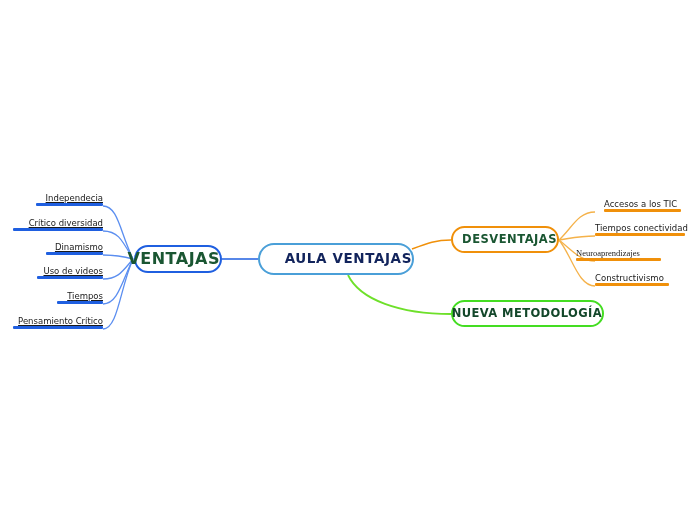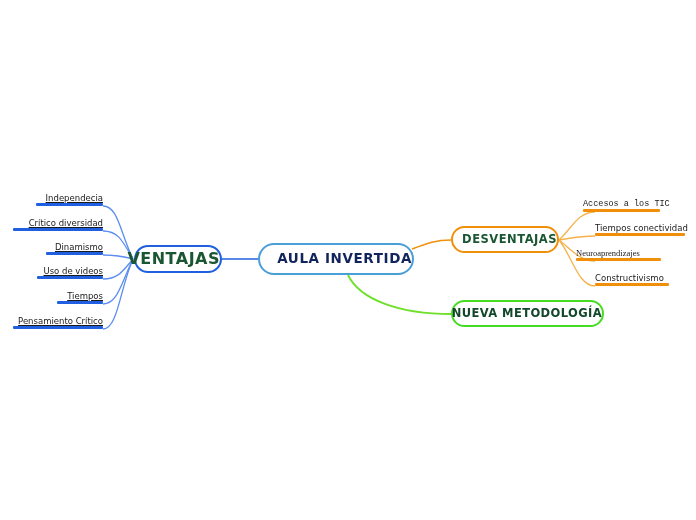--- a/index.html
+++ b/index.html
@@ -157,21 +157,21 @@
 
   <g fill="none" stroke="#f5b24a" stroke-width="1.3">
     <path d="M595,212 C578,212 572,228 559,240"></path>
     <path d="M595,236 C580,236 572,238 559,240"></path>
     <path d="M595,261 C580,261 572,250 559,240"></path>
     <path d="M595,286 C578,286 572,256 559,240"></path>
   </g>
 </svg>
 
 <div class="node" id="node-central">
-  <span class="node-label">AULA INVERTIDA</span>
+  <span class="node-label">AULA VENTAJAS</span>
 </div>
 
 <div class="node" id="node-ventajas">
   <span class="node-label">VENTAJAS</span>
 </div>
 
 <div class="node" id="node-desventajas">
   <span class="node-label">DESVENTAJAS</span>
 </div>
 
@@ -202,21 +202,21 @@
 <div class="leaf leaf-left" style="left:57px; top:287px; width:46px; height:17px;">
   <span class="leaf-label">Tiempos</span>
   <span class="leaf-rule"></span>
 </div>
 
 <div class="leaf leaf-left" style="left:13px; top:312px; width:90px; height:17px;">
   <span class="leaf-label">Pensamiento Crítico</span>
   <span class="leaf-rule"></span>
 </div>
 
-<div class="leaf leaf-right" style="left:583px; top:195px; width:77px; height:17px;font-family:Liberation Mono, monospace;">
+<div class="leaf leaf-right" style="left:604px; top:195px; width:77px; height:17px;">
   <span class="leaf-label">Accesos a los TIC</span>
   <span class="leaf-rule"></span>
 </div>
 
 <div class="leaf leaf-right" style="left:595px; top:219px; width:90px; height:17px;">
   <span class="leaf-label">Tiempos conectividad</span>
   <span class="leaf-rule"></span>
 </div>
 
 <div class="leaf leaf-right" style="left:576px; top:244px; width:85px; height:17px;font-family:Liberation Serif, serif;">

